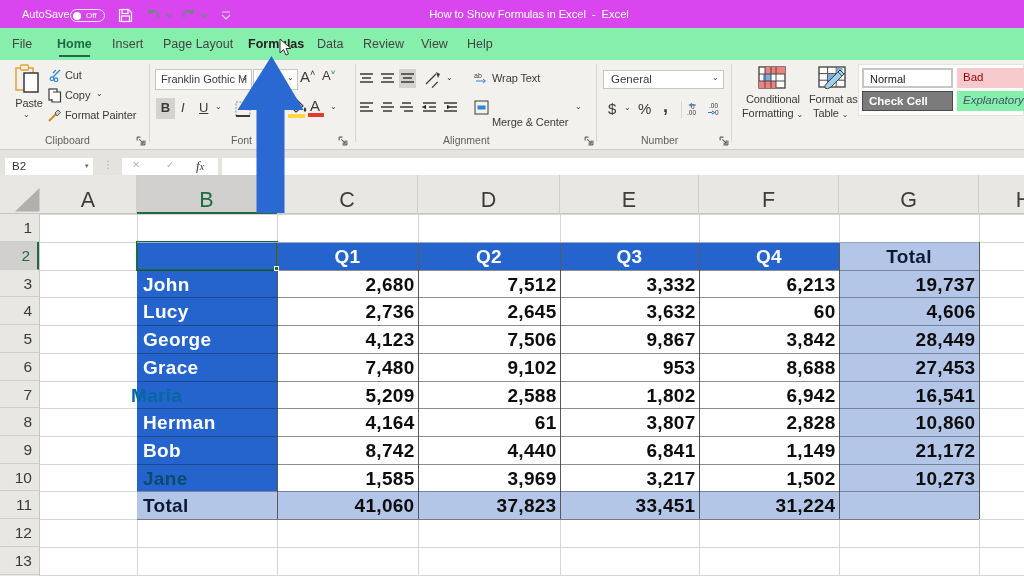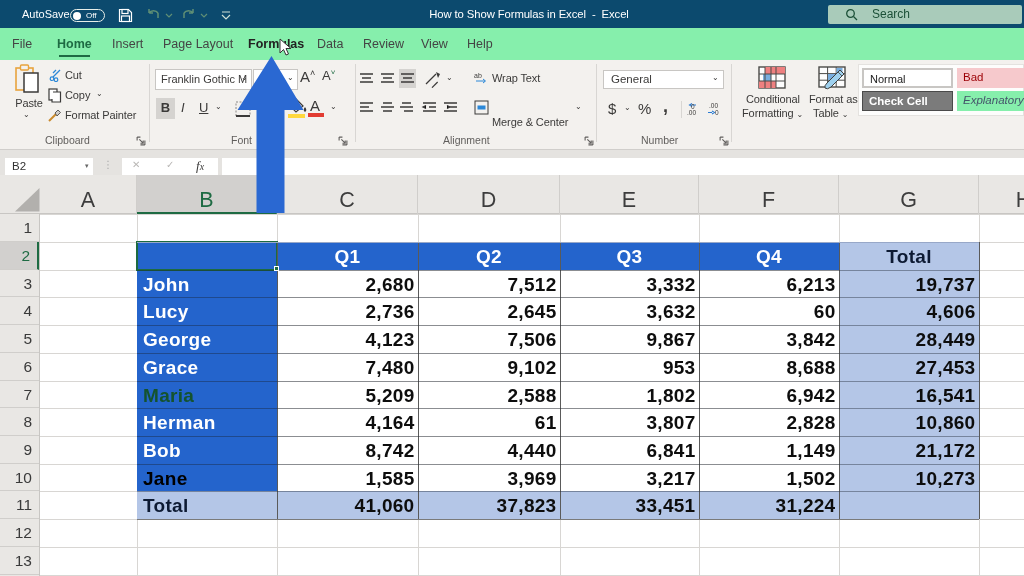--- a/index.html
+++ b/index.html
@@ -1,21 +1,21 @@
 <!DOCTYPE html>
 <html><head>
 <meta charset="utf-8">
 <style>
 * { margin:0; padding:0; box-sizing:border-box; }
 html,body { width:1024px; height:576px; overflow:hidden; }
 body { font-family:"Liberation Sans", sans-serif; position:relative; background:#fff; }
 .abs { position:absolute; }
 
 
-#titlebar { position:absolute; left:0; top:0; width:1024px; height:28px; background:#0c4a6e; }
+#titlebar { position:absolute; left:0; top:0; width:1024px; height:28px; background:#d946ef; }
 #autosave { position:absolute; left:22px; top:8px; color:#fff; font-size:11px; }
 #toggle { position:absolute; left:70px; top:9px; width:35px; height:13px; border:1px solid #e8efe9; border-radius:7px; }
 #toggle .knob { position:absolute; left:2px; top:1.5px; width:8px; height:8px; background:#fff; border-radius:50%; }
 #toggle .offtxt { position:absolute; left:15px; top:1px; color:#fff; font-size:8px; }
 #saveicon { position:absolute; left:118px; top:8px; }
 #undoredo { position:absolute; left:146px; top:8px; }
 #title { position:absolute; left:34px; top:0; width:990px; height:28px; text-align:center; line-height:28px; color:#fff; font-size:11.3px; letter-spacing:-0.1px; }
 #search { position:absolute; left:828px; top:5px; width:194px; height:19px; background:#a9cbba; border-radius:2px; color:#1c5038; font-size:12px; }
 #search .sicon { position:absolute; left:17px; top:3px; }
 #search .stxt { position:absolute; left:44px; top:2px; }
@@ -72,27 +72,20 @@
   <svg id="undoredo" width="90" height="14" viewBox="0 0 90 14">
     <path d="M3 5 C5 2,10 2,12 5 M3 5 L3 1 M3 5 L7 5" stroke="#5f8f75" stroke-width="1.5" fill="none"></path>
     <path d="M12 5 L12 10" stroke="#5f8f75" stroke-width="1.5" fill="none"></path>
     <path d="M20 6 l3 3 3-3" stroke="#5f8f75" stroke-width="1.2" fill="none"></path>
     <path d="M47 5 C45 2,40 2,38 5 M47 5 L47 1 M47 5 L43 5" stroke="#5f8f75" stroke-width="1.5" fill="none"></path>
     <path d="M38 5 L38 10" stroke="#5f8f75" stroke-width="1.5" fill="none"></path>
     <path d="M55 6 l3 3 3-3" stroke="#5f8f75" stroke-width="1.2" fill="none"></path>
     <path d="M76 4 h8 M76 7 l4 4 4-4" stroke="#cfe0d5" stroke-width="1.2" fill="none"></path>
   </svg>
   <div id="title">How to Show Formulas in Excel&nbsp;&nbsp;-&nbsp;&nbsp;Excel</div>
-  <div id="search">
-    <svg class="sicon" width="13" height="13" viewBox="0 0 13 13">
-        <circle cx="5.5" cy="5.5" r="3.8" fill="none" stroke="#1c5038" stroke-width="1.3"></circle>
-        <path d="M8.5 8.5 L12 12" stroke="#1c5038" stroke-width="1.3"></path>
-      </svg>
-    <div class="stxt">Search</div>
-  </div>
 </div>
 
 <div id="menubar">
   <div class="tab" style="left:12px;">File</div>
   <div class="tab active" style="left:57px;">Home</div>
   <div class="tab" style="left:112px;">Insert</div>
   <div class="tab" style="left:163px;">Page Layout</div>
   <div class="tab hovered" style="left:248px;">Formulas</div>
   <div class="tab" style="left:317px;">Data</div>
   <div class="tab" style="left:363px;">Review</div>
@@ -356,39 +349,39 @@
 <div class="tcell num2" style="left:418px; top:325.08px; width:142px; height:27.72px; line-height:30.7px;">7,506</div>
 <div class="tcell num2" style="left:560px; top:325.08px; width:139px; height:27.72px; line-height:30.7px;">9,867</div>
 <div class="tcell num2" style="left:699px; top:325.08px; width:140px; height:27.72px; line-height:30.7px;">3,842</div>
 <div class="tcell num2" style="left:839px; top:325.08px; width:140px; height:27.72px; line-height:30.7px;">28,449</div>
 <div class="tcell name" style="left:137px; top:352.80px; width:140px; height:27.72px; line-height:30.7px;color:#fff;">Grace</div>
 <div class="tcell num2" style="left:277px; top:352.80px; width:141px; height:27.72px; line-height:30.7px;">7,480</div>
 <div class="tcell num2" style="left:418px; top:352.80px; width:142px; height:27.72px; line-height:30.7px;">9,102</div>
 <div class="tcell num2" style="left:560px; top:352.80px; width:139px; height:27.72px; line-height:30.7px;">953</div>
 <div class="tcell num2" style="left:699px; top:352.80px; width:140px; height:27.72px; line-height:30.7px;">8,688</div>
 <div class="tcell num2" style="left:839px; top:352.80px; width:140px; height:27.72px; line-height:30.7px;">27,453</div>
-<div class="tcell name" style="left:137px; top:380.52px; width:140px; height:27.72px; line-height:30.7px;color:#14532d;">Maria</div>
+<div class="tcell name" style="left:125px; top:380.52px; width:140px; height:27.72px; line-height:30.7px;color:#0369a1;">Maria</div>
 <div class="tcell num2" style="left:277px; top:380.52px; width:141px; height:27.72px; line-height:30.7px;">5,209</div>
 <div class="tcell num2" style="left:418px; top:380.52px; width:142px; height:27.72px; line-height:30.7px;">2,588</div>
 <div class="tcell num2" style="left:560px; top:380.52px; width:139px; height:27.72px; line-height:30.7px;">1,802</div>
 <div class="tcell num2" style="left:699px; top:380.52px; width:140px; height:27.72px; line-height:30.7px;">6,942</div>
 <div class="tcell num2" style="left:839px; top:380.52px; width:140px; height:27.72px; line-height:30.7px;">16,541</div>
 <div class="tcell name" style="left:137px; top:408.24px; width:140px; height:27.72px; line-height:30.7px;color:#fff;">Herman</div>
 <div class="tcell num2" style="left:277px; top:408.24px; width:141px; height:27.72px; line-height:30.7px;">4,164</div>
 <div class="tcell num2" style="left:418px; top:408.24px; width:142px; height:27.72px; line-height:30.7px;">61</div>
 <div class="tcell num2" style="left:560px; top:408.24px; width:139px; height:27.72px; line-height:30.7px;">3,807</div>
 <div class="tcell num2" style="left:699px; top:408.24px; width:140px; height:27.72px; line-height:30.7px;">2,828</div>
 <div class="tcell num2" style="left:839px; top:408.24px; width:140px; height:27.72px; line-height:30.7px;">10,860</div>
 <div class="tcell name" style="left:137px; top:435.96px; width:140px; height:27.72px; line-height:30.7px;color:#fff;">Bob</div>
 <div class="tcell num2" style="left:277px; top:435.96px; width:141px; height:27.72px; line-height:30.7px;">8,742</div>
 <div class="tcell num2" style="left:418px; top:435.96px; width:142px; height:27.72px; line-height:30.7px;">4,440</div>
 <div class="tcell num2" style="left:560px; top:435.96px; width:139px; height:27.72px; line-height:30.7px;">6,841</div>
 <div class="tcell num2" style="left:699px; top:435.96px; width:140px; height:27.72px; line-height:30.7px;">1,149</div>
 <div class="tcell num2" style="left:839px; top:435.96px; width:140px; height:27.72px; line-height:30.7px;">21,172</div>
-<div class="tcell name" style="left:137px; top:463.68px; width:116px; height:27.72px; line-height:30.7px;color:#000000;">Jane</div>
+<div class="tcell name" style="left:137px; top:463.68px; width:116px; height:27.72px; line-height:30.7px;color:#0c4a6e;">Jane</div>
 <div class="tcell num2" style="left:277px; top:463.68px; width:141px; height:27.72px; line-height:30.7px;">1,585</div>
 <div class="tcell num2" style="left:418px; top:463.68px; width:142px; height:27.72px; line-height:30.7px;">3,969</div>
 <div class="tcell num2" style="left:560px; top:463.68px; width:139px; height:27.72px; line-height:30.7px;">3,217</div>
 <div class="tcell num2" style="left:699px; top:463.68px; width:140px; height:27.72px; line-height:30.7px;">1,502</div>
 <div class="tcell num2" style="left:839px; top:463.68px; width:140px; height:27.72px; line-height:30.7px;">10,273</div>
 <div class="tcell name" style="left:137px; top:491.40px; width:140px; height:27.72px; line-height:30.7px;color:#0d1a33;">Total</div>
 <div class="tcell num2" style="left:277px; top:491.40px; width:141px; height:27.72px; line-height:30.7px;">41,060</div>
 <div class="tcell num2" style="left:418px; top:491.40px; width:142px; height:27.72px; line-height:30.7px;">37,823</div>
 <div class="tcell num2" style="left:560px; top:491.40px; width:139px; height:27.72px; line-height:30.7px;">33,451</div>
 <div class="tcell num2" style="left:699px; top:491.40px; width:140px; height:27.72px; line-height:30.7px;">31,224</div>

